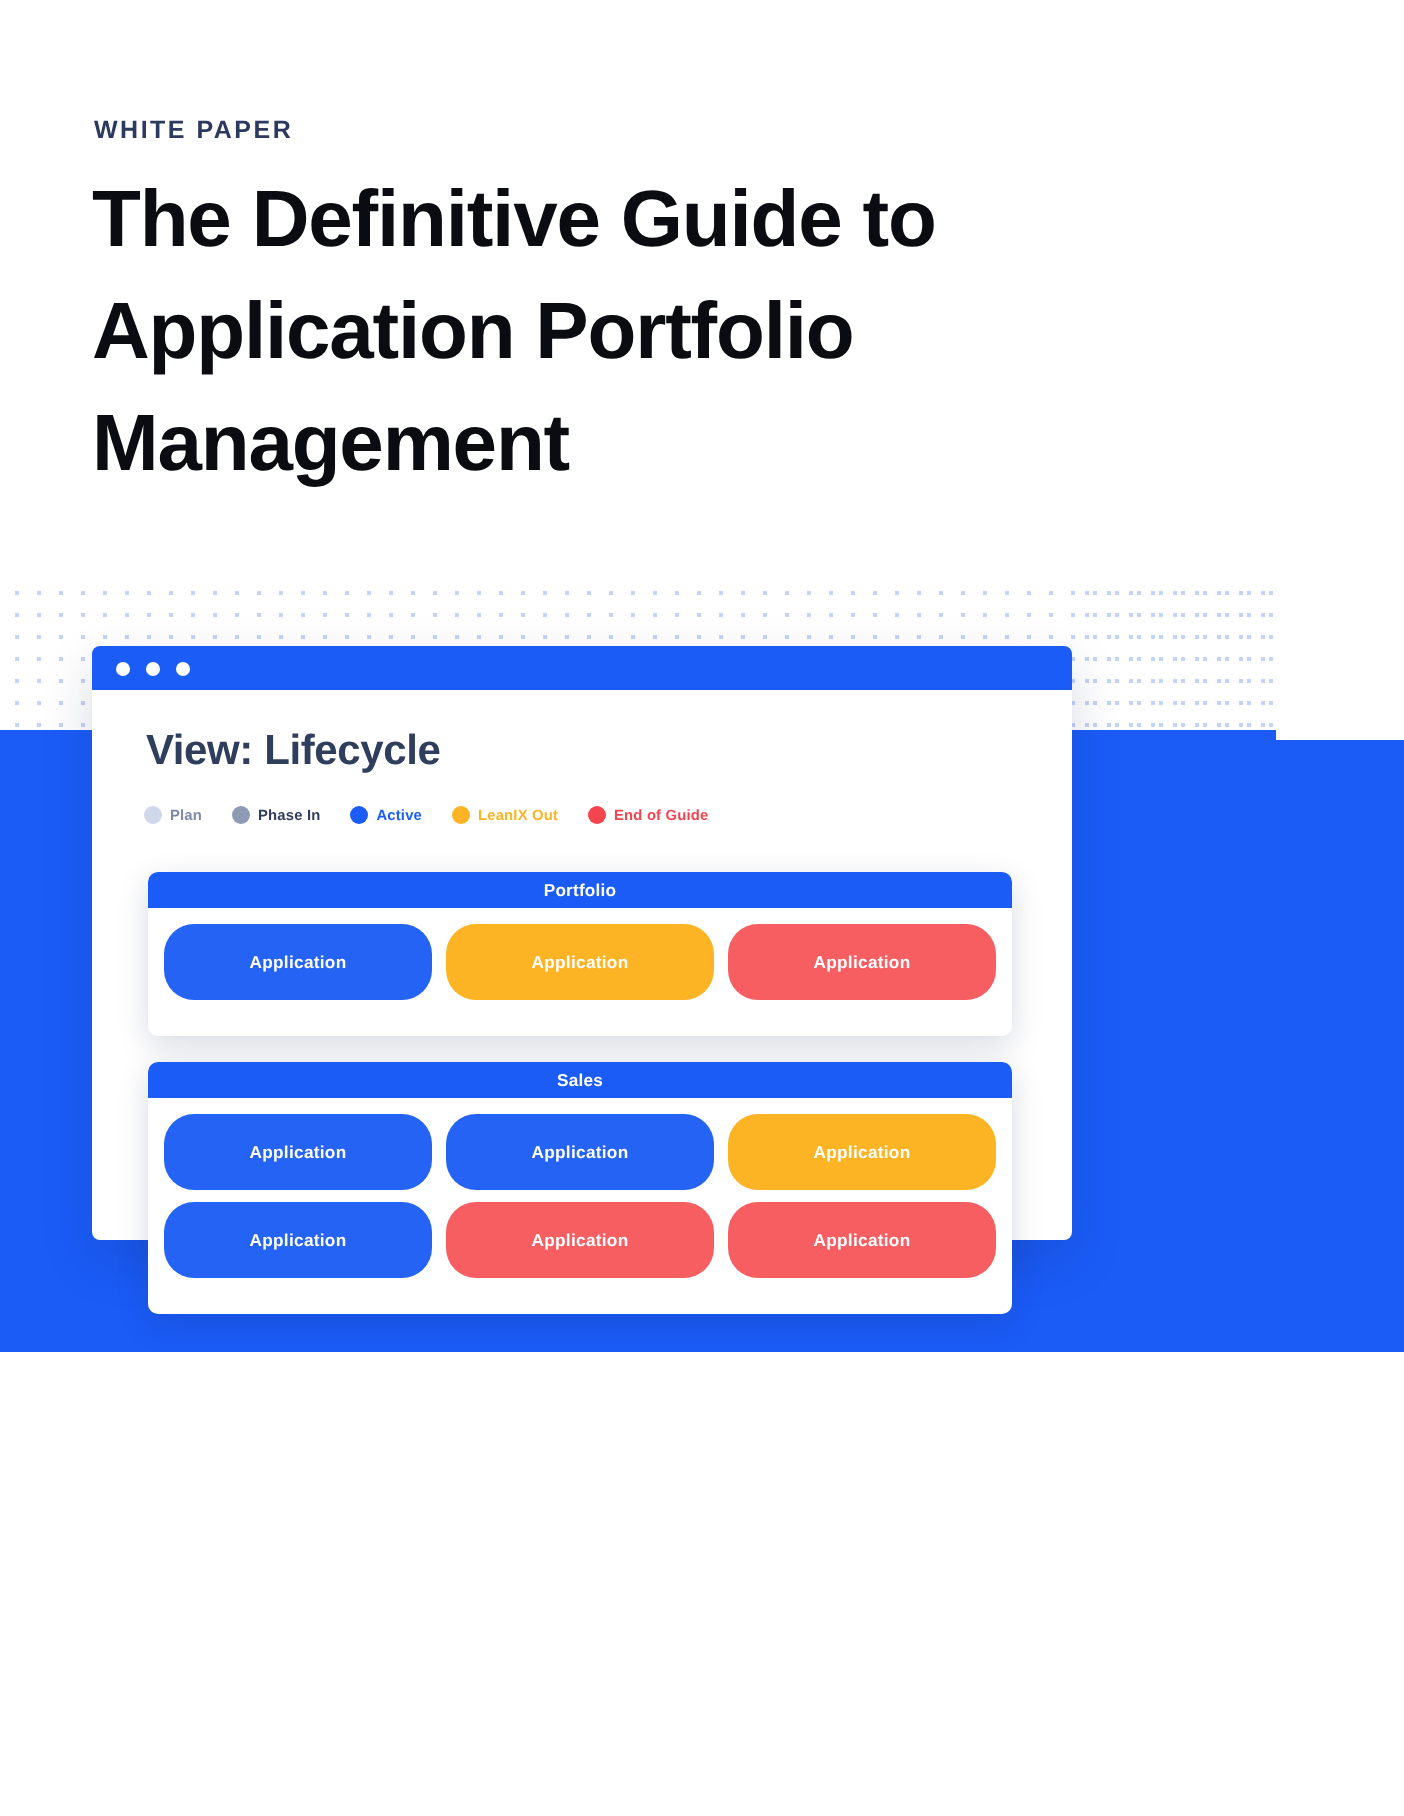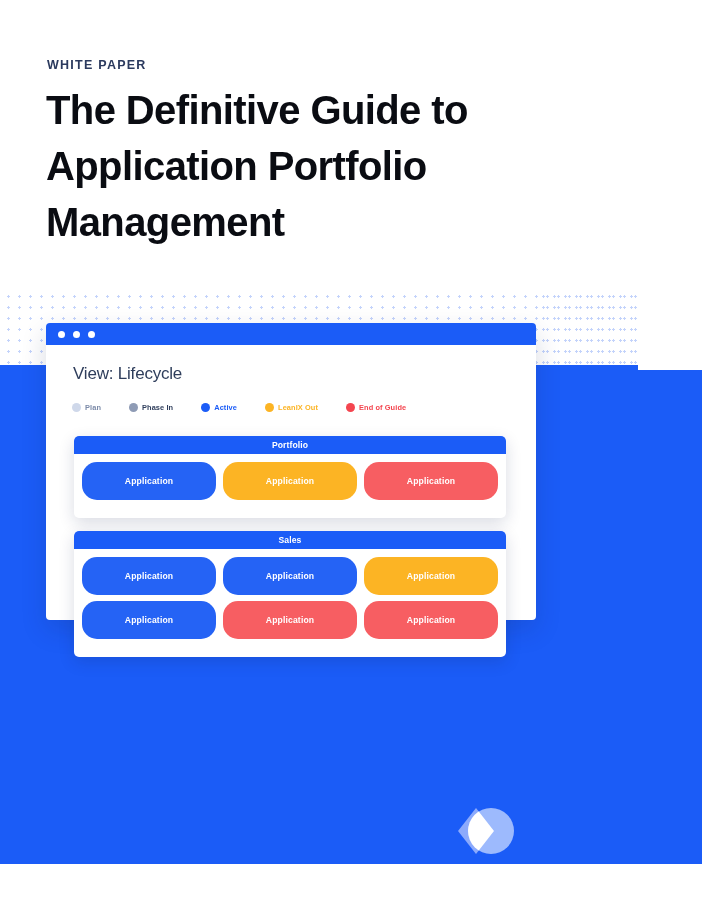--- a/index.html
+++ b/index.html
@@ -8,21 +8,21 @@
     width: 702px;
     height: 908px;
     overflow: hidden;
     font-family: "Liberation Sans", sans-serif;
     background: #ffffff;
   }
 
   #page {
     position: relative;
     width: 702px;
-    height: 864px;
+    height: 676px;
     background: #ffffff;
     overflow: hidden;
   }
 
   
   .blue-left {
     position: absolute;
     left: 0;
     top: 365px;
     width: 638px;
@@ -109,34 +109,34 @@
   .dot {
     width: 7px;
     height: 7px;
     border-radius: 50%;
     background: #ffffff;
   }
   .view-title {
     position: absolute;
     left: 27px;
     top: 41px;
-    font-size: 17px;
-    font-weight: normal;
+    font-size: 21px;
+    font-weight: bold;
     color: #2f3e5c;
     letter-spacing: -0.2px;
   }
 
   
   .legend {
     position: absolute;
     left: 26px;
     top: 80px;
     display: flex;
     align-items: center;
-    gap: 28px;
+    gap: 15px;
   }
   .legend-item {
     display: flex;
     align-items: center;
     gap: 4px;
   }
   .legend-dot {
     width: 9px;
     height: 9px;
     border-radius: 50%;

